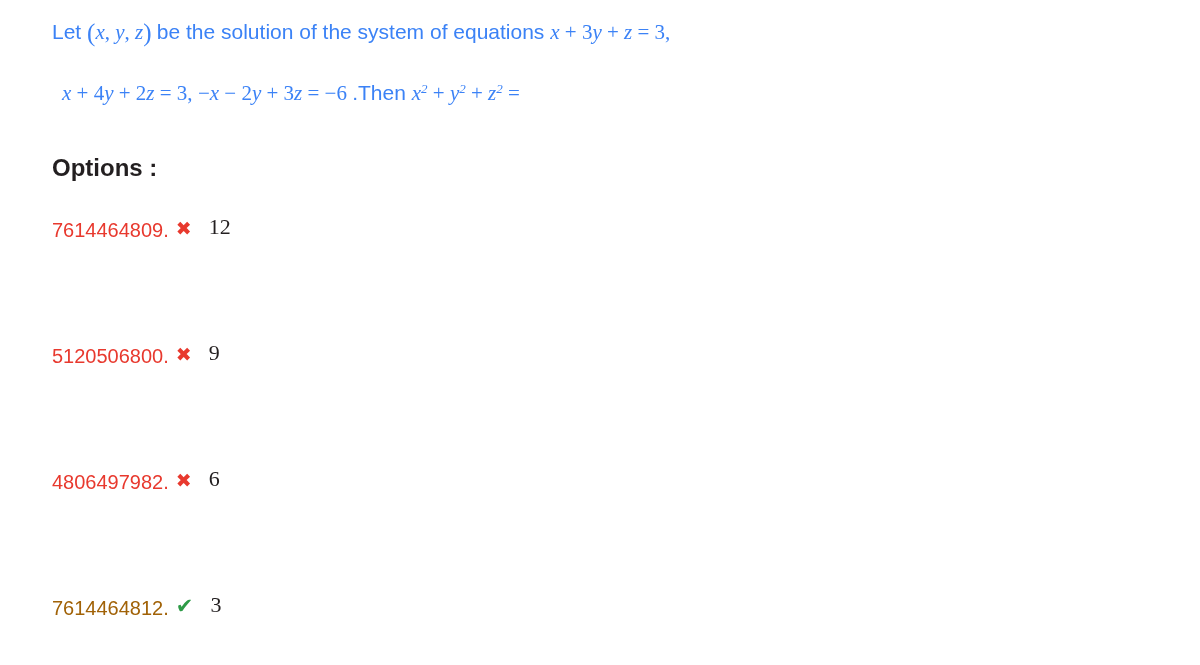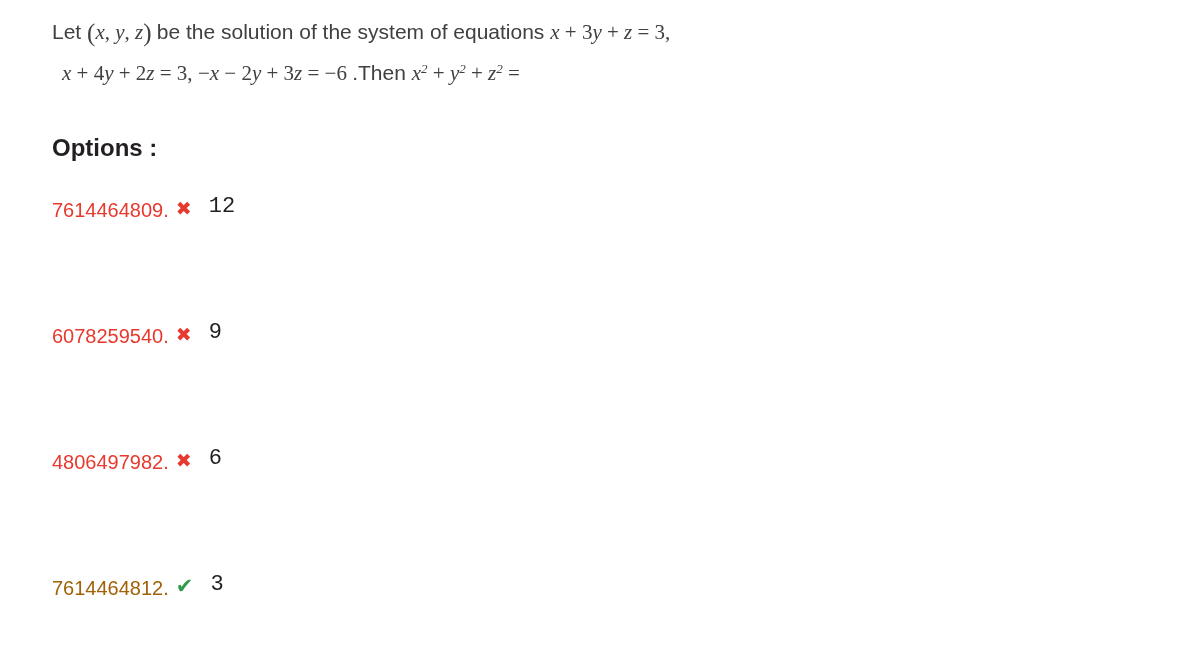--- a/index.html
+++ b/index.html
@@ -19,27 +19,27 @@
     width: 1200px;
     height: 665px;
     box-sizing: border-box;
     padding: 14px 40px 0 52px;
   }
 
   
   .question {
     font-size: 21px;
     line-height: 1.55;
-    color: #404040;
+    color: #3b82f6;
   }
   .qline {
     white-space: nowrap;
   }
   .qline.second {
-    margin-top: 4px;
+    margin-top: 24px;
     padding-left: 10px;
   }
   .math {
     font-family: "Liberation Serif", serif;
     font-style: italic;
     font-size: 21px;
   }
   .paren {
     font-family: "Liberation Serif", serif;
     font-size: 25px;
@@ -87,21 +87,21 @@
     margin-left: 7px;
     font-size: 19px;
     line-height: 1;
     padding-top: 3px;
   }
   .opt-mark.wrong { color: #e8392e; }
   .opt-mark.right { color: #2e9b47; font-size: 21px; padding-top: 1px; }
 
   .opt-value {
     margin-left: 17px;
-    font-family: Liberation Mono, monospace;
+    font-family: Liberation Serif, serif;
     font-size: 22px;
     line-height: 1;
     color: #231f20;
     padding-top: 0px;
   }
 </style>
 </head>
 <body>
 
 <div class="page">
@@ -136,21 +136,21 @@
 
   <div class="opt-list">
 
     <div class="opt-row">
       <span class="opt-id wrong">7614464809.</span>
       <span class="opt-mark wrong">✖</span>
       <span class="opt-value">12</span>
     </div>
 
     <div class="opt-row">
-      <span class="opt-id wrong">6078259540.</span>
+      <span class="opt-id wrong">5120506800.</span>
       <span class="opt-mark wrong">✖</span>
       <span class="opt-value">9</span>
     </div>
 
     <div class="opt-row">
       <span class="opt-id wrong">4806497982.</span>
       <span class="opt-mark wrong">✖</span>
       <span class="opt-value">6</span>
     </div>
 

